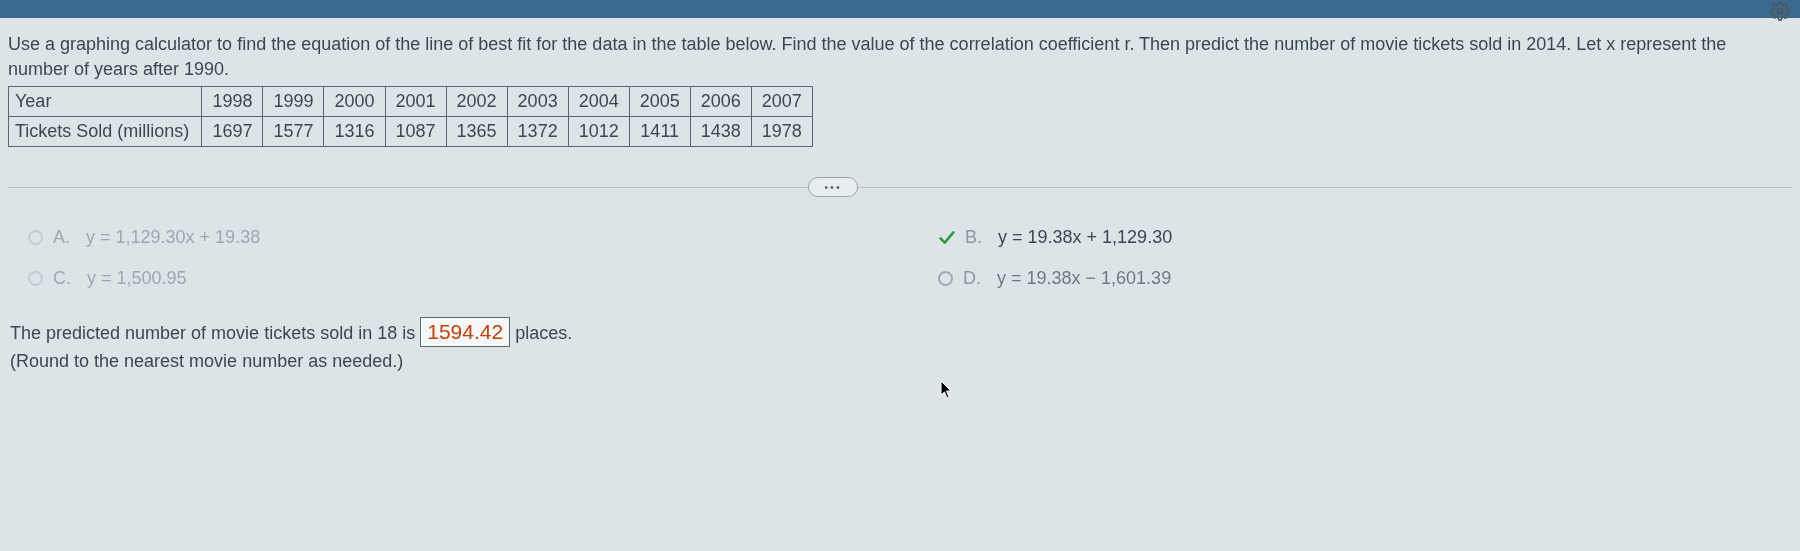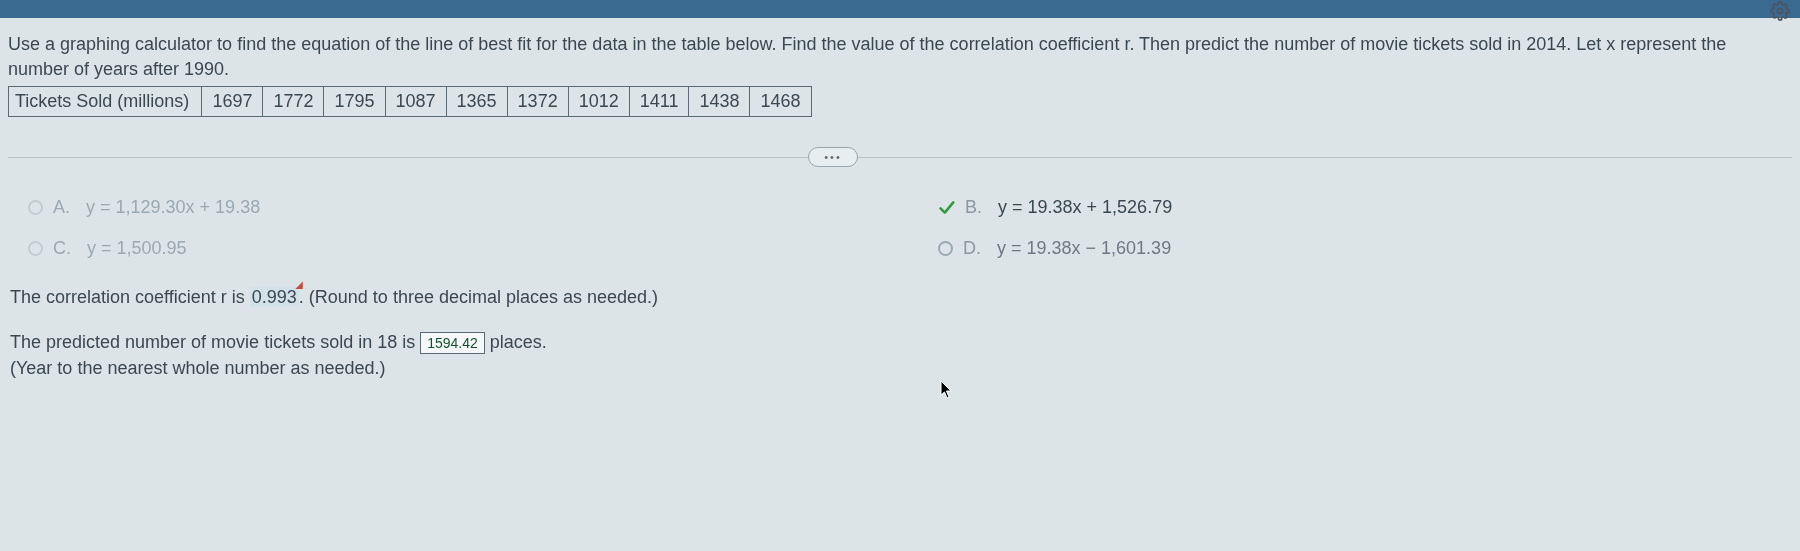--- a/index.html
+++ b/index.html
@@ -132,22 +132,22 @@
       position: absolute;
       top: -6px; right: -4px;
       width: 8px; height: 8px;
       background: #c94b3a;
       clip-path: polygon(0 100%, 100% 100%, 100% 0);
     }
     .input-box {
       border: 1px solid #5a6a74;
       background: #f5f7f8;
       padding: 2px 6px;
-      font-size: 14px;
-      color: #14532d;
+      font-size: 21px;
+      color: #c2410c;
       display: inline-block;
       min-width: 60px;
       text-align: left;
     }
     .hint { color: #3a4852; }
     .cursor {
       position: absolute;
       top: 380px;
       left: 940px;
       width: 14px;
@@ -166,32 +166,45 @@
     <path d="M19.4 15a1.7 1.7 0 0 0 .34 1.87l.06.06a2 2 0 1 1-2.83 2.83l-.06-.06a1.7 1.7 0 0 0-1.87-.34 1.7 1.7 0 0 0-1 1.56V21a2 2 0 1 1-4 0v-.09a1.7 1.7 0 0 0-1-1.56 1.7 1.7 0 0 0-1.87.34l-.06.06a2 2 0 1 1-2.83-2.83l.06-.06a1.7 1.7 0 0 0 .34-1.87 1.7 1.7 0 0 0-1.56-1H3a2 2 0 1 1 0-4h.09a1.7 1.7 0 0 0 1.56-1 1.7 1.7 0 0 0-.34-1.87l-.06-.06a2 2 0 1 1 2.83-2.83l.06.06a1.7 1.7 0 0 0 1.87.34H9a1.7 1.7 0 0 0 1-1.56V3a2 2 0 1 1 4 0v.09a1.7 1.7 0 0 0 1 1.56 1.7 1.7 0 0 0 1.87-.34l.06-.06a2 2 0 1 1 2.83 2.83l-.06.06a1.7 1.7 0 0 0-.34 1.87V9a1.7 1.7 0 0 0 1.56 1H21a2 2 0 1 1 0 4h-.09a1.7 1.7 0 0 0-1.56 1z"></path>
   </svg>
 </div>
 
 <div class="content">
 
   <p class="prompt">Use a graphing calculator to find the equation of the line of best fit for the data in the table below. Find the value of the correlation coefficient r. Then predict the number of movie tickets sold in 2014. Let x represent the number of years after 1990.</p>
 
   <table class="data">
     <tbody>
+        <tr>
+      <th>Year</th>
+      <td>1998</td>
+      <td>1999</td>
+      <td>2000</td>
+      <td>2001</td>
+      <td>2002</td>
+      <td>2003</td>
+      <td>2004</td>
+      <td>2005</td>
+      <td>2006</td>
+      <td>2007</td>
+    </tr>
     <tr>
       <th>Tickets Sold (millions)</th>
       <td>1697</td>
-      <td>1772</td>
-      <td>1795</td>
+      <td>1577</td>
+      <td>1316</td>
       <td>1087</td>
       <td>1365</td>
       <td>1372</td>
       <td>1012</td>
       <td>1411</td>
       <td>1438</td>
-      <td>1468</td>
+      <td>1978</td>
     </tr>
   </tbody>
     </table>
 
   <div class="sep-wrap">
     <hr class="sep-line">
     <div class="sep-pill">•••</div>
   </div>
 
   <div class="options">
@@ -208,40 +221,36 @@
       </div>
     </div>
     <div class="col col-right">
       <div class="opt">
         <span class="checkmark">
           <svg width="17" height="17" viewBox="0 0 20 20">
               <path d="M3 11 L8 16 L18 4" fill="none" stroke="#2e9a3f" stroke-width="3" stroke-linecap="round" stroke-linejoin="round"></path>
             </svg>
         </span>
         <span class="opt-letter" style="color:#8a98a2">B.</span>
-        <span>y = 19.38x + 1,526.79</span>
+        <span>y = 19.38x + 1,129.30</span>
       </div>
       <div class="opt" style="color:#6b7a84">
         <span class="radio"></span>
         <span class="opt-letter" style="color:#8a98a2">D.</span>
         <span>y = 19.38x − 1,601.39</span>
       </div>
     </div>
   </div>
 
-  <p class="answer-line">
-    <span>The correlation coefficient r is </span>
-    <span class="answer-val checked">0.993</span><span class="hint">. (Round to three decimal places as needed.)</span>
-  </p>
 
   <p class="answer-line" style="margin-bottom:4px">
     <span>The predicted number of movie tickets sold in 18 is </span>
     <span class="input-box">1594.42</span><span> places.</span>
   </p>
-  <p class="answer-line">(Year to the nearest whole number as needed.)</p>
+  <p class="answer-line">(Round to the nearest movie number as needed.)</p>
 
 </div>
 
 <div class="cursor">
   <svg width="14" height="20" viewBox="0 0 14 20">
     <path d="M1 1 L1 15 L4.5 12 L7 18 L9 17 L6.5 11 L11 11 Z" fill="#000" stroke="#fff" stroke-width="1"></path>
   </svg>
 </div>
 
 </body></html>

